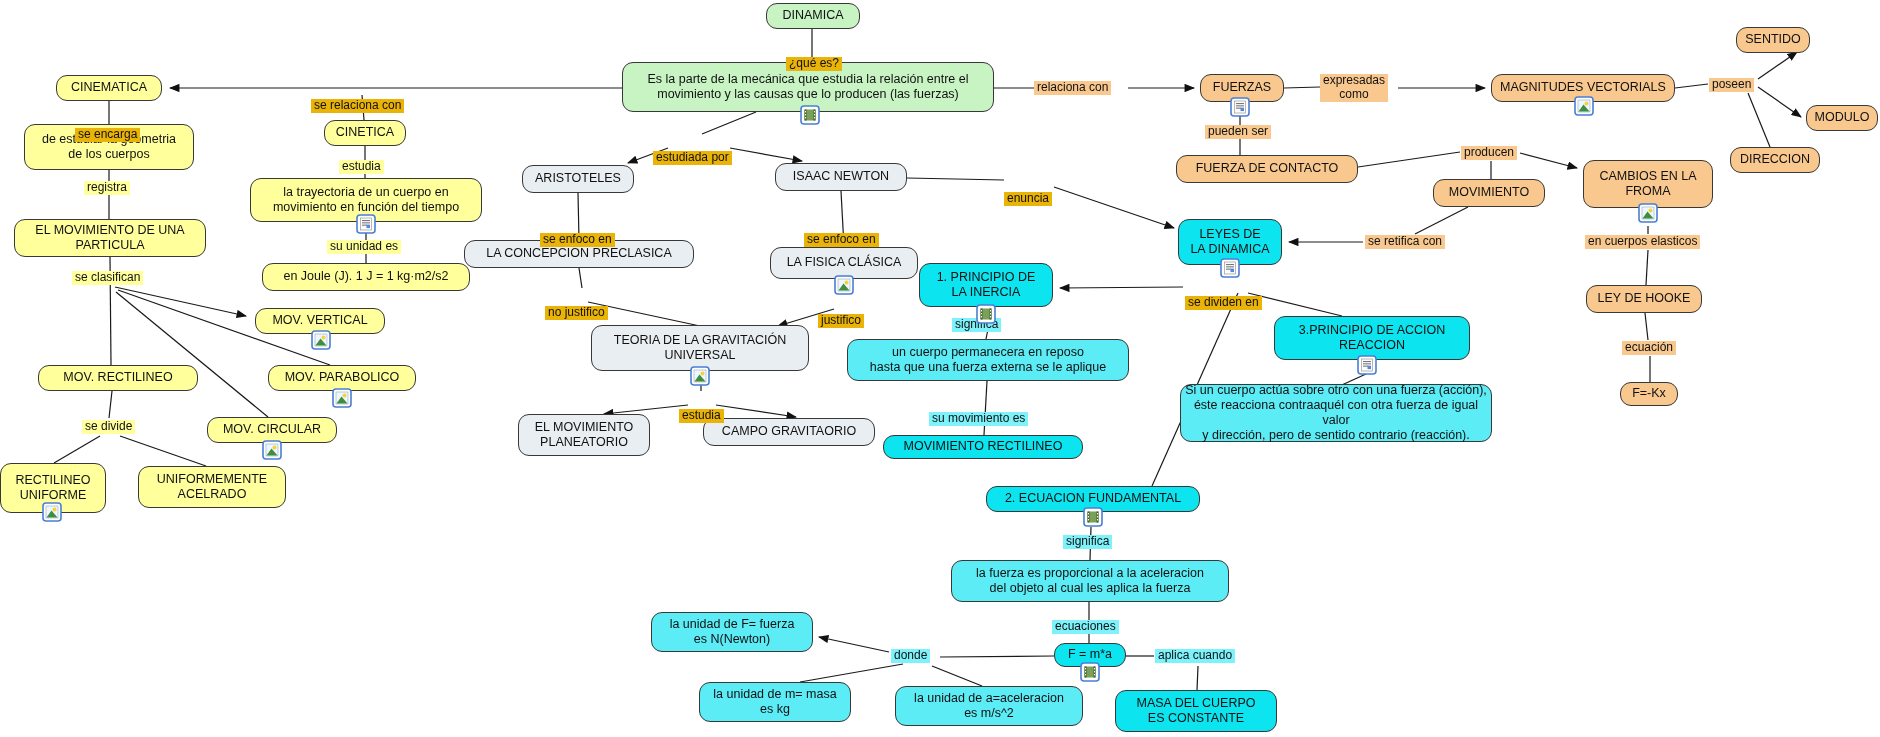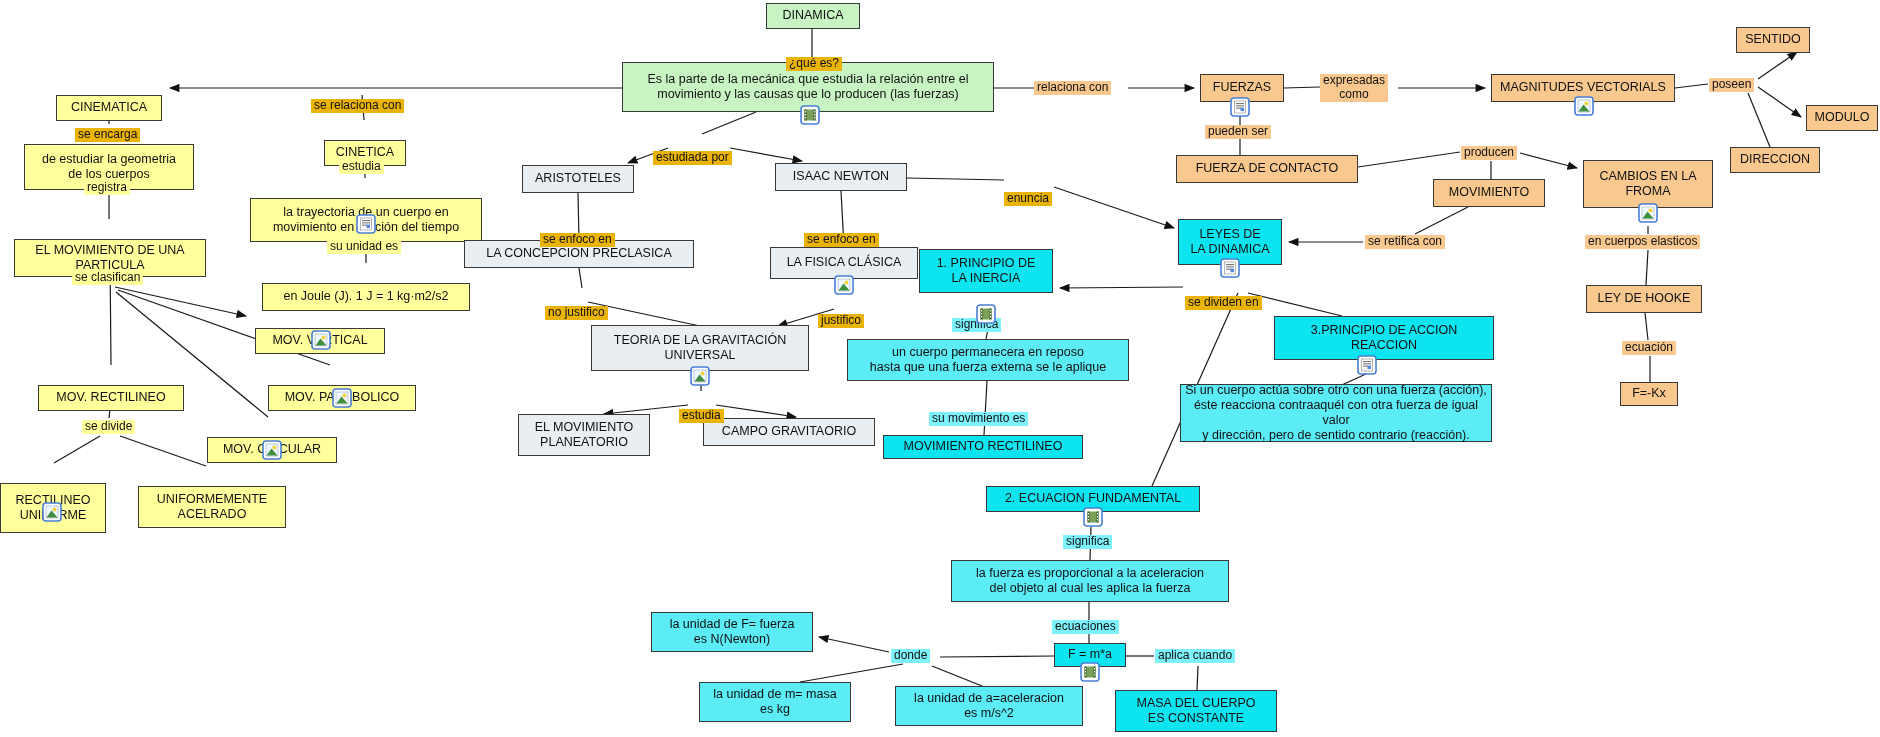--- a/index.html
+++ b/index.html
@@ -1,23 +1,23 @@
 <!DOCTYPE html>
 <html><head>
 <meta charset="utf-8">
 <style>
   html,body{margin:0;padding:0;background:#fff;}
   #cmap{position:relative;width:1880px;height:737px;background:#ffffff;overflow:hidden;
         font-family:"Liberation Sans",sans-serif;color:#111;}
   #wires{position:absolute;left:0;top:0;z-index:1;}
-  .node{position:absolute;box-sizing:border-box;border:1.4px solid #383838;border-radius:0;
+  .node{position:absolute;box-sizing:border-box;border:1.4px solid #383838;border-radius:11px;
         display:flex;align-items:center;justify-content:center;text-align:center;
         white-space:pre-line;font-size:12.5px;line-height:1.22;padding:2px 4px;z-index:2;}
   .g  {background:#c8f4c4;}
-  .y  {background:#ffff9c;margin-top:20px;}
+  .y  {background:#ffff9c;}
   .gr {background:#e9eef2;}
   .o  {background:#f9c88f;}
   .c  {background:#0ce4f0;}
   .cs {background:#5cecf6;}
   .lbl{position:absolute;font-size:12px;line-height:1.15;padding:0 3px;white-space:pre-line;
        text-align:center;z-index:2;}
   .lp {background:#eab308;margin-top:18px;}
   .ly {background:#ffff9c;}
   .lo {background:#f9c88f;}
   .lc {background:#7df2fb;}
@@ -135,21 +135,21 @@
   <div class="node y" style="left:56px;top:75px;width:106px;height:26px">CINEMATICA</div>
   <div class="node y" style="left:24px;top:124px;width:170px;height:46px">de estudiar la geometria
 de los cuerpos</div>
   <div class="node y" style="left:14px;top:219px;width:192px;height:38px">EL MOVIMIENTO DE UNA
 PARTICULA</div>
   <div class="node y" style="left:324px;top:120px;width:82px;height:26px">CINETICA</div>
   <div class="node y" style="left:250px;top:178px;width:232px;height:44px">la trayectoria de un cuerpo en
 movimiento en función del tiempo</div>
   <div class="node y" style="left:262px;top:263px;width:208px;height:28px">en Joule (J). 1 J = 1 kg·m2/s2</div>
   <div class="node y" style="left:255px;top:308px;width:130px;height:26px">MOV. VERTICAL</div>
-  <div class="node y" style="left:38px;top:365px;width:146px;height:26px">MOV. RECTILINEO</div>
+  <div class="node y" style="left:38px;top:365px;width:160px;height:26px">MOV. RECTILINEO</div>
   <div class="node y" style="left:268px;top:365px;width:148px;height:26px">MOV. PARABOLICO</div>
   <div class="node y" style="left:207px;top:417px;width:130px;height:26px">MOV. CIRCULAR</div>
   <div class="node y" style="left:0px;top:463px;width:106px;height:50px">RECTILINEO
 UNIFORME</div>
   <div class="node y" style="left:138px;top:466px;width:148px;height:42px">UNIFORMEMENTE
 ACELRADO</div>
 
   <div class="node gr" style="left:522px;top:165px;width:112px;height:28px">ARISTOTELES</div>
   <div class="node gr" style="left:775px;top:163px;width:132px;height:28px">ISAAC NEWTON</div>
   <div class="node gr" style="left:464px;top:240px;width:230px;height:28px">LA CONCEPCION PRECLASICA</div>
@@ -167,23 +167,23 @@
   <div class="node o" style="left:1730px;top:147px;width:90px;height:26px">DIRECCION</div>
   <div class="node o" style="left:1176px;top:155px;width:182px;height:28px">FUERZA DE CONTACTO</div>
   <div class="node o" style="left:1433px;top:179px;width:112px;height:28px">MOVIMIENTO</div>
   <div class="node o" style="left:1583px;top:160px;width:130px;height:48px">CAMBIOS EN LA
 FROMA</div>
   <div class="node o" style="left:1586px;top:285px;width:116px;height:28px">LEY DE HOOKE</div>
   <div class="node o" style="left:1620px;top:382px;width:58px;height:24px">F=-Kx</div>
 
   <div class="node c" style="left:1178px;top:219px;width:104px;height:46px">LEYES DE
 LA DINAMICA</div>
-  <div class="node c" style="left:919px;top:249px;width:134px;height:44px">1. PRINCIPIO DE
+  <div class="node c" style="left:919px;top:263px;width:134px;height:44px">1. PRINCIPIO DE
 LA INERCIA</div>
-  <div class="node c" style="left:1274px;top:316px;width:220px;height:44px">3.PRINCIPIO DE ACCION
+  <div class="node c" style="left:1274px;top:316px;width:196px;height:44px">3.PRINCIPIO DE ACCION
 REACCION</div>
   <div class="node cs" style="left:847px;top:339px;width:282px;height:42px">un cuerpo permanecera en reposo
 hasta que una fuerza externa se le aplique</div>
   <div class="node c" style="left:883px;top:435px;width:200px;height:24px">MOVIMIENTO RECTILINEO</div>
   <div class="node cs" style="left:1180px;top:384px;width:312px;height:58px">Si un cuerpo actúa sobre otro con una fuerza (acción),
 éste reacciona contraaquél con otra fuerza de igual valor
 y dirección, pero de sentido contrario (reacción).</div>
   <div class="node c" style="left:986px;top:486px;width:214px;height:26px">2. ECUACION FUNDAMENTAL</div>
   <div class="node cs" style="left:951px;top:560px;width:278px;height:42px">la fuerza es proporcional a la aceleracion
 del objeto al cual les aplica la fuerza</div>

